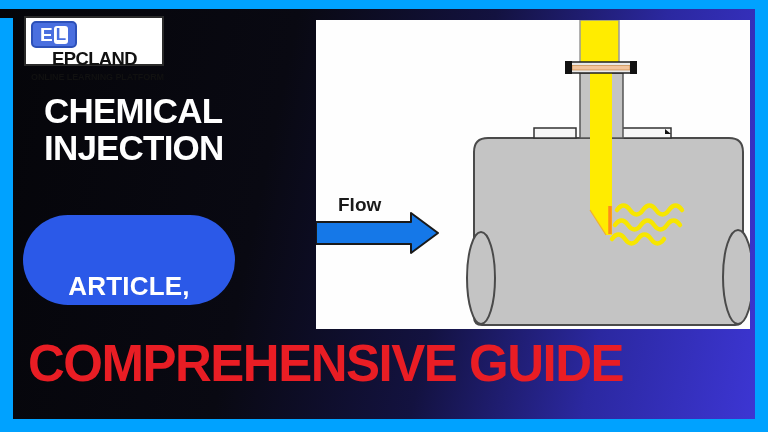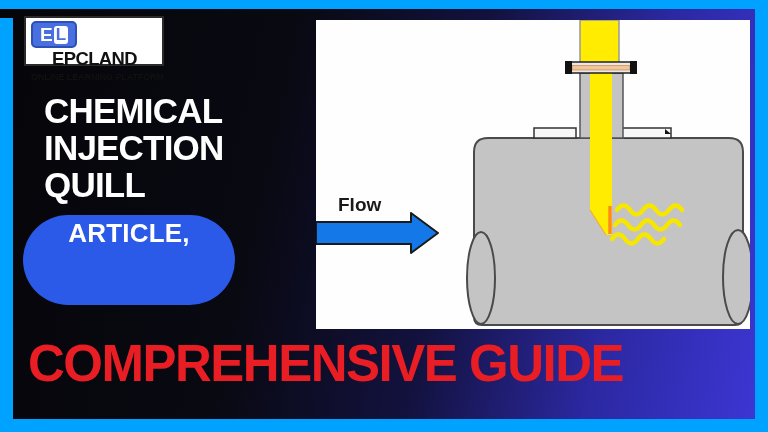--- a/index.html
+++ b/index.html
@@ -37,21 +37,21 @@
   }
   
   .title{
     position:absolute;left:28px;top:76px;color:#fff;font-weight:800;
     font-size:35px;line-height:37px;letter-spacing:-0.8px;
   }
   
   .pill{
     position:absolute;left:23px;top:215px;width:212px;height:90px;border-radius:45px;
     background:#2b59e8;color:#fff;display:flex;flex-direction:column;align-items:center;
-    justify-content:space-between;font-weight:800;font-size:26px;line-height:35px;letter-spacing:0.2px;
+    justify-content:flex-end;font-weight:800;font-size:26px;line-height:35px;letter-spacing:0.2px;
     border:none;cursor:pointer;font-family:"Liberation Sans",sans-serif;
   }
   
   .panel{position:absolute;left:316px;top:20px;width:434px;height:309px;background:#fefefe;text-decoration:underline;}
   .panel svg{position:absolute;left:0;top:0;}
   
   .banner{
     position:absolute;left:28px;top:334px;width:720px;color:#e91d24;font-weight:800;
     font-size:52px;line-height:1.12;letter-spacing:-1.5px;white-space:nowrap;transform:scaleX(.98);
     transform-origin:left;
@@ -72,21 +72,20 @@
       <span class="e">E</span>
       <span class="l">L</span>
     </div>
     <div class="logo-name">EPCLAND</div>
     <div class="logo-tagline">ONLINE LEARNING PLATFORM</div>
   </div>
 
   <h1 class="title" style="margin:16px">
     <div>CHEMICAL</div>
     <div>INJECTION</div>
-    <div>QUILL</div>
   </h1>
 
   <button class="pill">
     <span>ARTICLE,</span>
   </button>
 
   <div class="panel">
     <svg width="434" height="309" viewBox="0 0 434 309">
 
       <path d="M158,297 L158,132 Q158,118 172,118 L413,118 Q427,118 427,132 L427,297 Q427,305 419,305 L166,305 Q158,305 158,297 Z" fill="#c4c4c4" stroke="#4a4a4a" stroke-width="2"></path>

